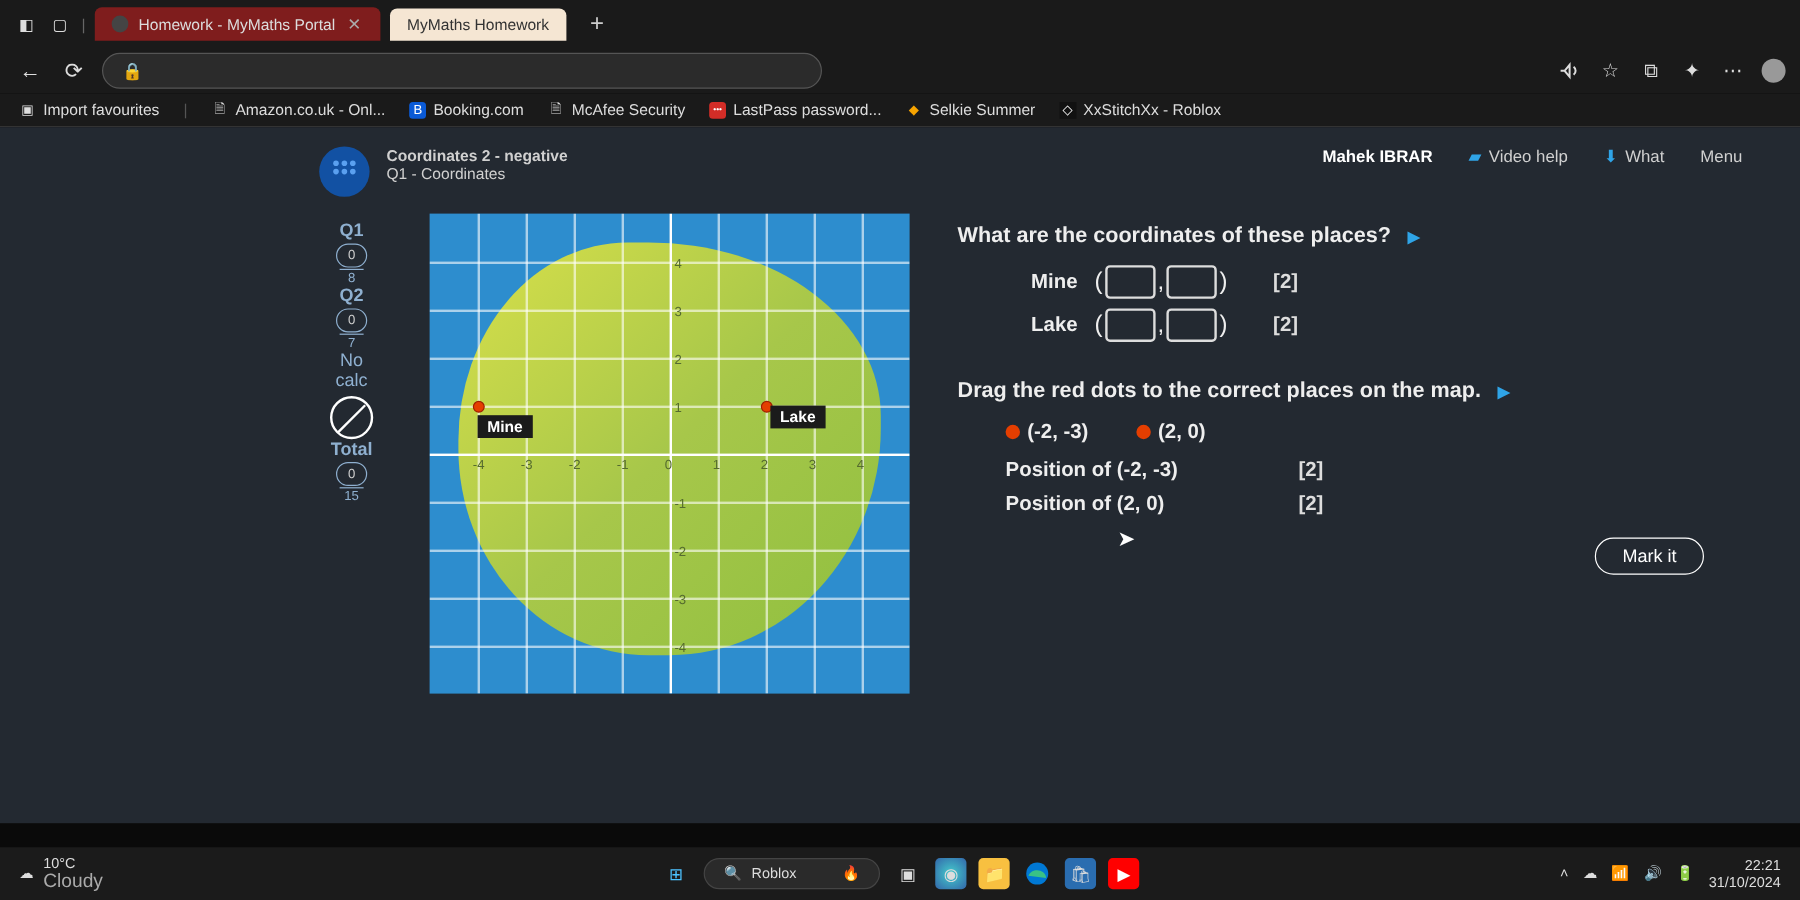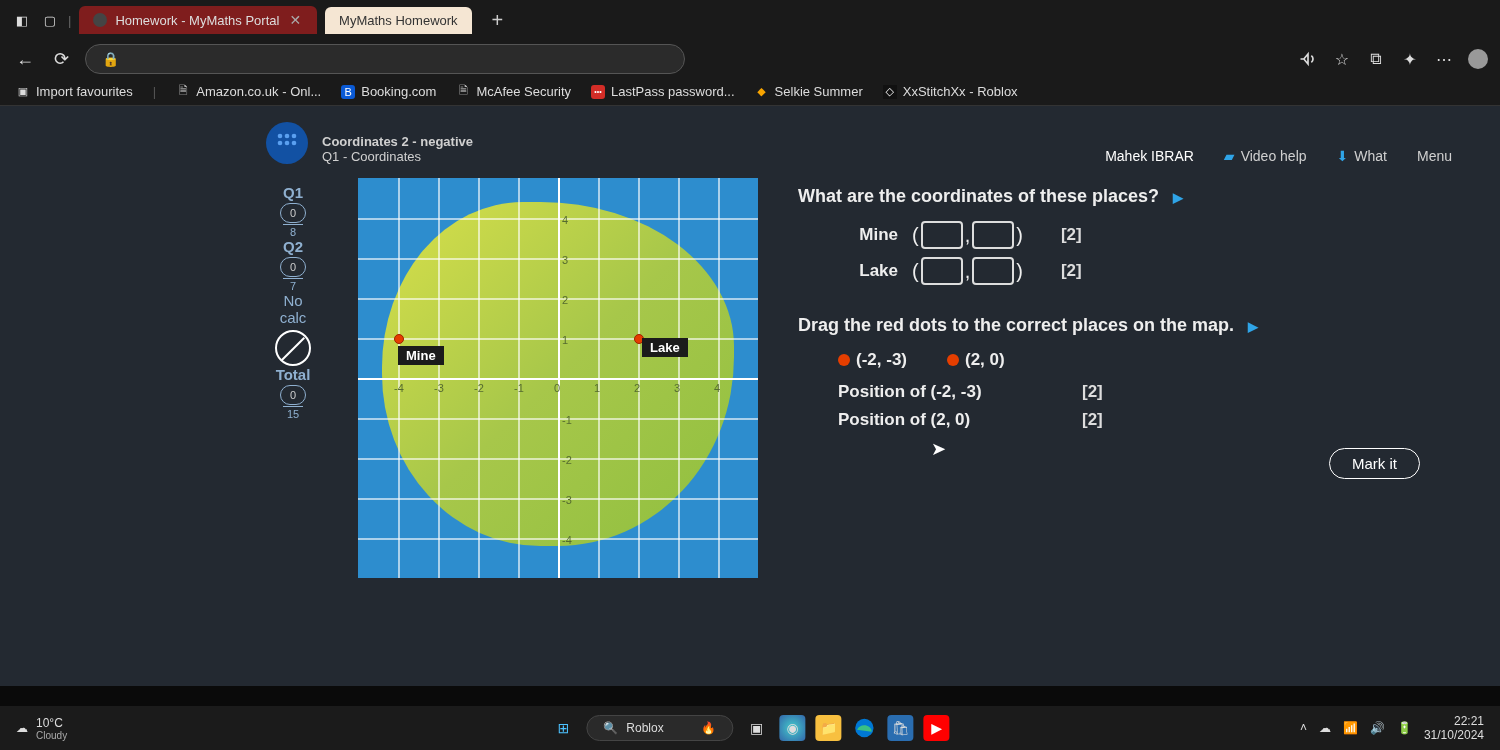--- a/index.html
+++ b/index.html
@@ -19,21 +19,21 @@
   .address-bar { flex: 1; background: #2b2b2b; border: 1px solid #555; border-radius: 18px; padding: 6px 16px; display: flex; align-items: center; gap: 10px; color: #ddd; font-size: 14px; max-width: 600px;}
   .toolbar-icons { display: flex; gap: 14px; align-items: center; margin-left: auto; }
   .tool-icon { width: 20px; height: 20px; color: #ddd; cursor: pointer; display:flex; align-items:center; justify-content:center; }
 
   .bookmarks-bar { background: #1a1a1a; padding: 6px 16px; display: flex; gap: 20px; align-items: center; font-size: 13px; color: #ddd; border-bottom: 1px solid #333;}
   .bookmark { display: flex; align-items: center; gap: 6px; cursor: pointer; }
   .bm-icon { width: 14px; height: 14px; display: inline-flex; align-items:center; justify-content:center; font-size:11px; }
 
   
   .app { background: #232931; position: relative; height: 580px; padding: 10px 40px 10px 28px; }
-  .app-header { display: flex; align-items: flex-end; gap: 14px; padding: 6px 8px 14px 8px; margin-left: 230px;}
+  .app-header { display: flex; align-items: flex-start; gap: 14px; padding: 6px 8px 14px 8px; margin-left: 230px;}
   .logo-circle { width: 42px; height: 42px; border-radius: 50%; background: #1251a3; display:flex; align-items:center; justify-content:center; }
   .breadcrumb { display:flex; flex-direction:column; font-size:13px; color:#d0d0d0;}
   .breadcrumb-title { font-weight: bold; }
   .header-right { margin-left: auto; display:flex; gap: 30px; align-items:center; font-size:14px; }
   .header-link { color:#d0d0d0; cursor:pointer; display:flex; gap:6px; align-items:center;}
   .header-link .icon { color:#2fa4e7; }
 
   .main { display:flex; gap: 30px; margin-left: 230px;}
   .sidebar { width: 70px; display:flex; flex-direction:column; align-items:center; padding-top:6px; color:#8fb0d0; font-size:15px; }
   .sidebar-item { text-align:center; }
@@ -162,21 +162,21 @@
           <circle cx="6" cy="12" r="2" fill="#5aa0f0"></circle>
           <circle cx="12" cy="12" r="2" fill="#5aa0f0"></circle>
           <circle cx="18" cy="12" r="2" fill="#5aa0f0"></circle>
         </svg>
     </div>
     <div class="breadcrumb">
       <span class="breadcrumb-title">Coordinates 2 - negative</span>
       <span>Q1 - Coordinates</span>
     </div>
     <div class="header-right">
-      <span style="font-weight:normal">Mahek IBRAR</span>
+      <span style="font-weight:bold">Mahek IBRAR</span>
       <span class="header-link">
           <span class="icon">▰</span>
           <span>Video help</span>
         </span>
       <span class="header-link">
           <span class="icon">⬇</span>
           <span>What</span>
         </span>
       <span class="header-link">
           <span>Menu</span>
@@ -309,21 +309,21 @@
   </div>
 
   <span class="cursor-arrow">➤</span>
 </div>
 
 <div class="taskbar">
   <div class="weather">
     <span>☁</span>
     <div>
       <div>10°C</div>
-      <div style="font-size:10px;color:#aaa">Cloudy</div>
+      <div style="font-size:16px;color:#aaa">Cloudy</div>
     </div>
   </div>
   <div class="tb-center">
     <div class="tb-icon" style="color:#4cc2ff">⊞</div>
     <div class="search-pill">
       <span>🔍</span>
       <span>Roblox</span>
       <span style="margin-left:30px">🔥</span>
     </div>
     <div class="tb-icon">▣</div>

